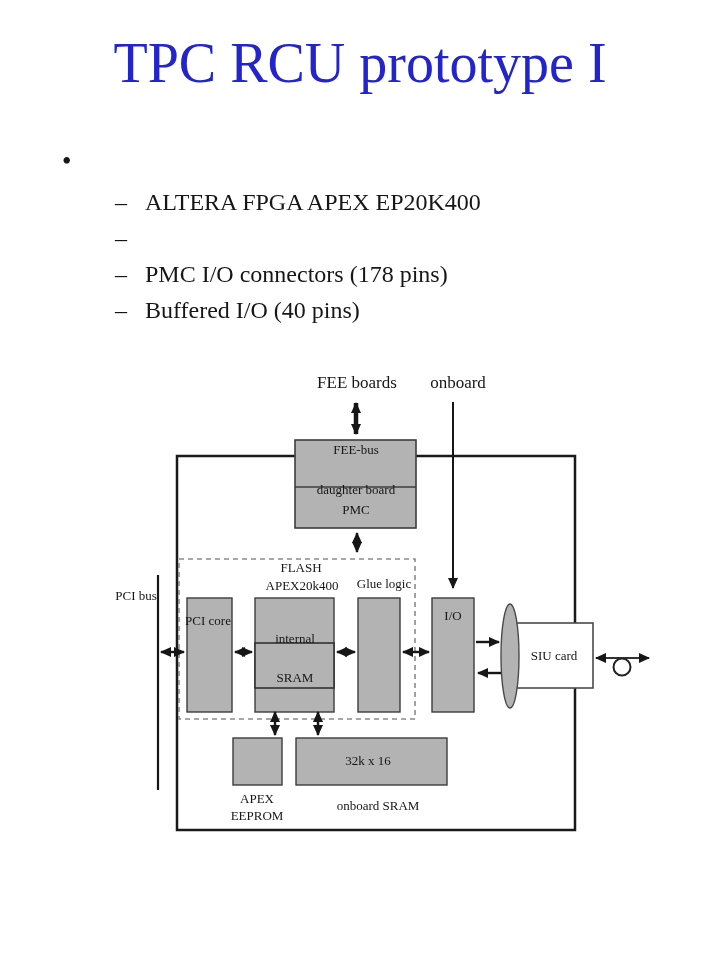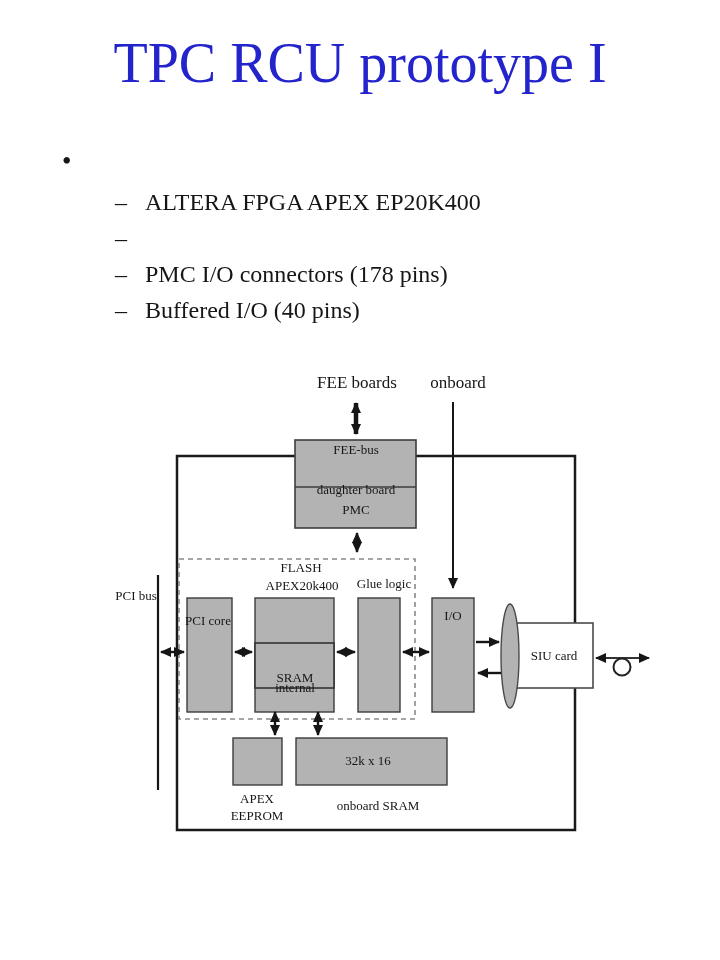--- a/index.html
+++ b/index.html
@@ -123,21 +123,21 @@
   <div class="dlabel" style="left:356px;top:458px;margin-top:23px;">daughter board</div>
   <div class="dlabel" style="left:356px;top:501px;">PMC</div>
 
   <div class="dlabel" style="left:136px;top:580px;margin-top:7px;">PCI bus</div>
   <div class="dlabel" style="left:208px;top:575px;margin-top:37px;">PCI core</div>
   <div class="dlabel" style="left:301px;top:559px;">FLASH</div>
   <div class="dlabel" style="left:302px;top:577px;">APEX20k400</div>
   <div class="dlabel" style="left:384px;top:575px;">Glue logic</div>
   <div class="dlabel" style="left:453px;top:607px;">I/O</div>
 
-  <div class="dlabel" style="left:295px;top:679px;">internal</div>
+  <div class="dlabel" style="left:295px;top:630px;">internal</div>
   <div class="dlabel" style="left:295px;top:669px;">SRAM</div>
 
   <div class="dlabel" style="left:554px;top:647px;">SIU card</div>
 
   <div class="dlabel" style="left:368px;top:752px;">32k x 16</div>
   <div class="dlabel" style="left:257px;top:790px;">APEX</div>
   <div class="dlabel" style="left:257px;top:807px;">EEPROM</div>
   <div class="dlabel" style="left:378px;top:797px;">onboard SRAM</div>
 
 </div>

